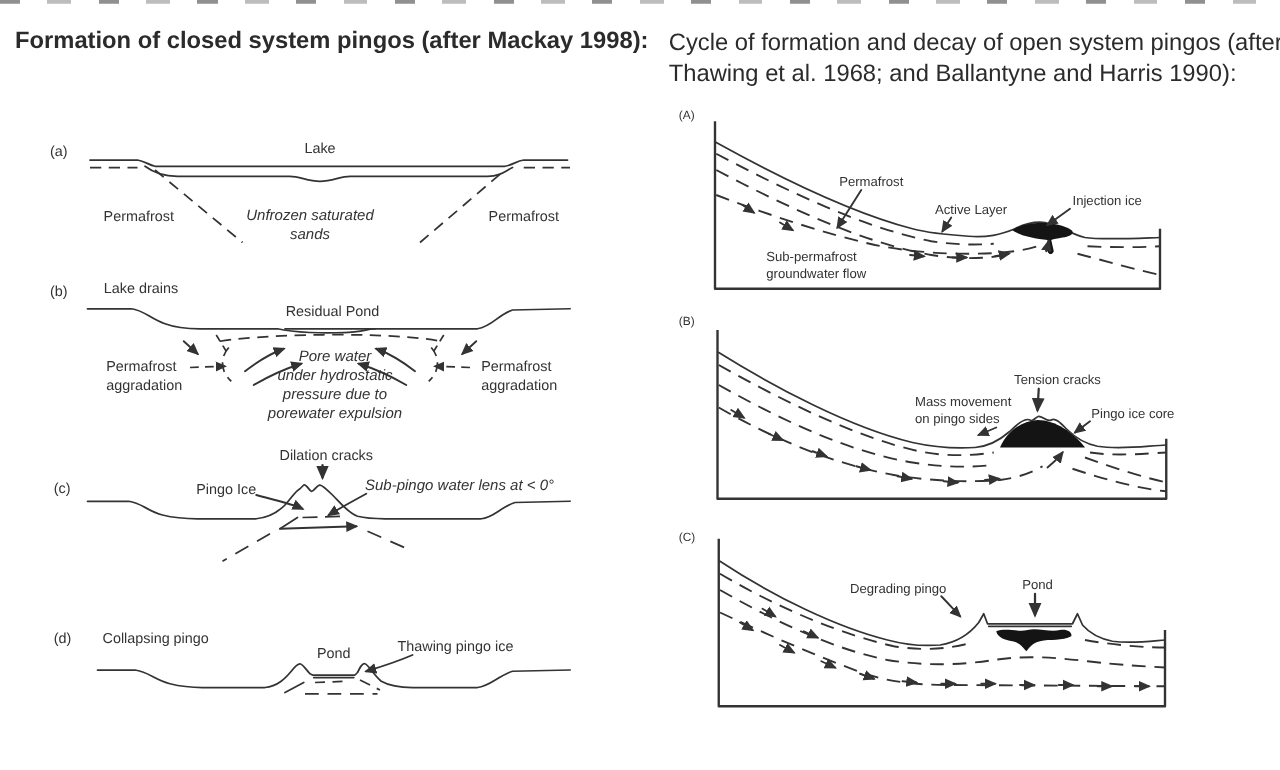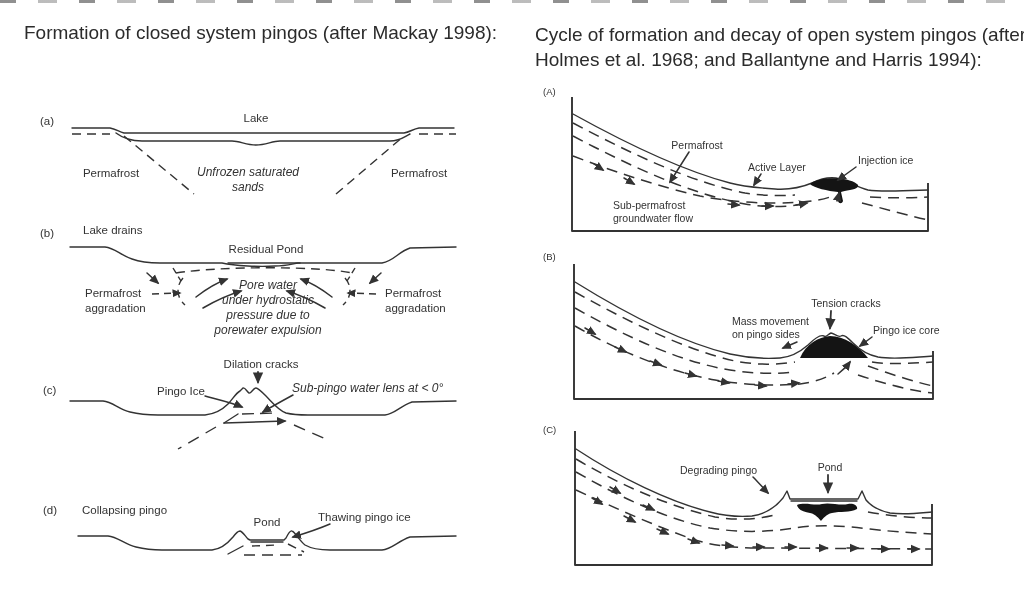--- a/index.html
+++ b/index.html
@@ -17,21 +17,21 @@
   .top-artifact{
     position:absolute;top:0;left:0;width:1024px;height:3px;
     background:
       repeating-linear-gradient(90deg, rgba(70,70,70,.75) 0 16px, transparent 16px 38px, rgba(70,70,70,.45) 38px 57px, transparent 57px 79px);
     opacity:.8;
   }
   .title{
     position:absolute;color:#2b2b2b;font-size:19px;line-height:1.32;
     white-space:nowrap;letter-spacing:0px;
   }
-  .title-left{left:24px;top:20px;}
+  .title-left{left:12px;top:20px;font-weight:bold;}
   .title-right{left:535px;top:22px;}
   .it{}
   svg{position:absolute;left:0;top:0;}
   .ln{fill:none;stroke:var(--ink);stroke-width:1.4;stroke-linecap:round;stroke-linejoin:round;}
   .ln2{fill:none;stroke:var(--ink);stroke-width:1.9;stroke-linecap:square;stroke-linejoin:round;}
   .dsh{fill:none;stroke:var(--ink);stroke-width:1.4;stroke-linecap:butt;stroke-dasharray:9 6;}
   .dsh2{fill:none;stroke:var(--ink);stroke-width:1.5;stroke-linecap:butt;stroke-dasharray:11 7;}
   .arr{fill:none;stroke:var(--ink);stroke-width:1.5;stroke-linecap:round;}
   .arr2{fill:none;stroke:var(--ink);stroke-width:1.8;stroke-linecap:round;}
   .ice{fill:var(--ice);stroke:none;}
@@ -45,21 +45,21 @@
 <body>
 
 <div class="top-artifact"></div>
 
 <div class="title title-left">
   <span>Formation of closed system pingos (after Mackay 1998):</span>
 </div>
 
 <div class="title title-right">
   <div>Cycle of formation and decay of open system pingos (after</div>
-  <div><span>Holmes </span><span class="it">et al.</span><span> 1968; and Ballantyne and Harris 1994):</span></div>
+  <div><span>Thawing </span><span class="it">et al.</span><span> 1968; and Ballantyne and Harris 1990):</span></div>
 </div>
 
 <svg width="1024" height="616" viewBox="0 0 1024 616">
   <defs>
     <marker id="ah" viewBox="0 0 10 10" refX="8.2" refY="5" markerWidth="6.5" markerHeight="6.5" orient="auto-start-reverse">
       <path d="M0,0.6 L10,5 L0,9.4 z" style="fill:var(--ink,#333)"></path>
     </marker>
   </defs>
 
   <g>

